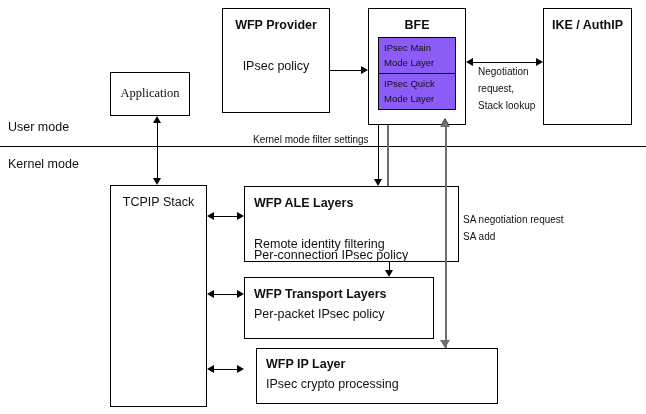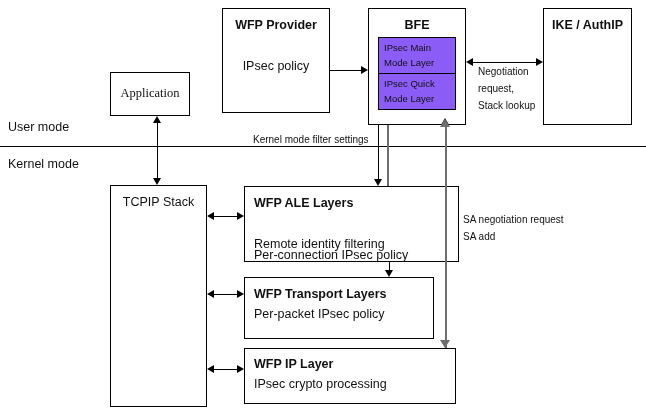--- a/index.html
+++ b/index.html
@@ -76,21 +76,21 @@
     <div class="bx-label ttl left" style="top:9px;padding-left:9px;">WFP ALE Layers</div>
     <div class="bx-label txt left" style="top:28px;padding-left:9px;margin-top:32px;">Per-connection IPsec policy</div>
     <div class="bx-label txt left" style="top:49px;padding-left:9px;">Remote identity filtering</div>
   </div>
 
   <div class="box" style="left:244px;top:277px;width:190px;height:62px;">
     <div class="bx-label ttl left" style="top:9px;padding-left:9px;">WFP Transport Layers</div>
     <div class="bx-label txt left" style="top:28px;padding-left:9px;">Per-packet IPsec policy</div>
   </div>
 
-  <div class="box" style="left:244px;top:348px;width:212px;height:56px;">
+  <div class="box" style="left:256px;top:348px;width:242px;height:56px;">
     <div class="bx-label ttl left" style="top:8px;padding-left:9px;">WFP IP Layer</div>
     <div class="bx-label txt left" style="top:27px;padding-left:9px;">IPsec crypto processing</div>
   </div>
 
   <div class="hline" style="left:0px;top:146px;width:646px;height:1.4px;"></div>
 
   <div class="mode-txt" style="left:8px;top:120px;">User mode</div>
   <div class="mode-txt" style="left:8px;top:157px;">Kernel mode</div>
 
   <div class="hline" style="left:330px;top:70px;width:31px;"></div>

